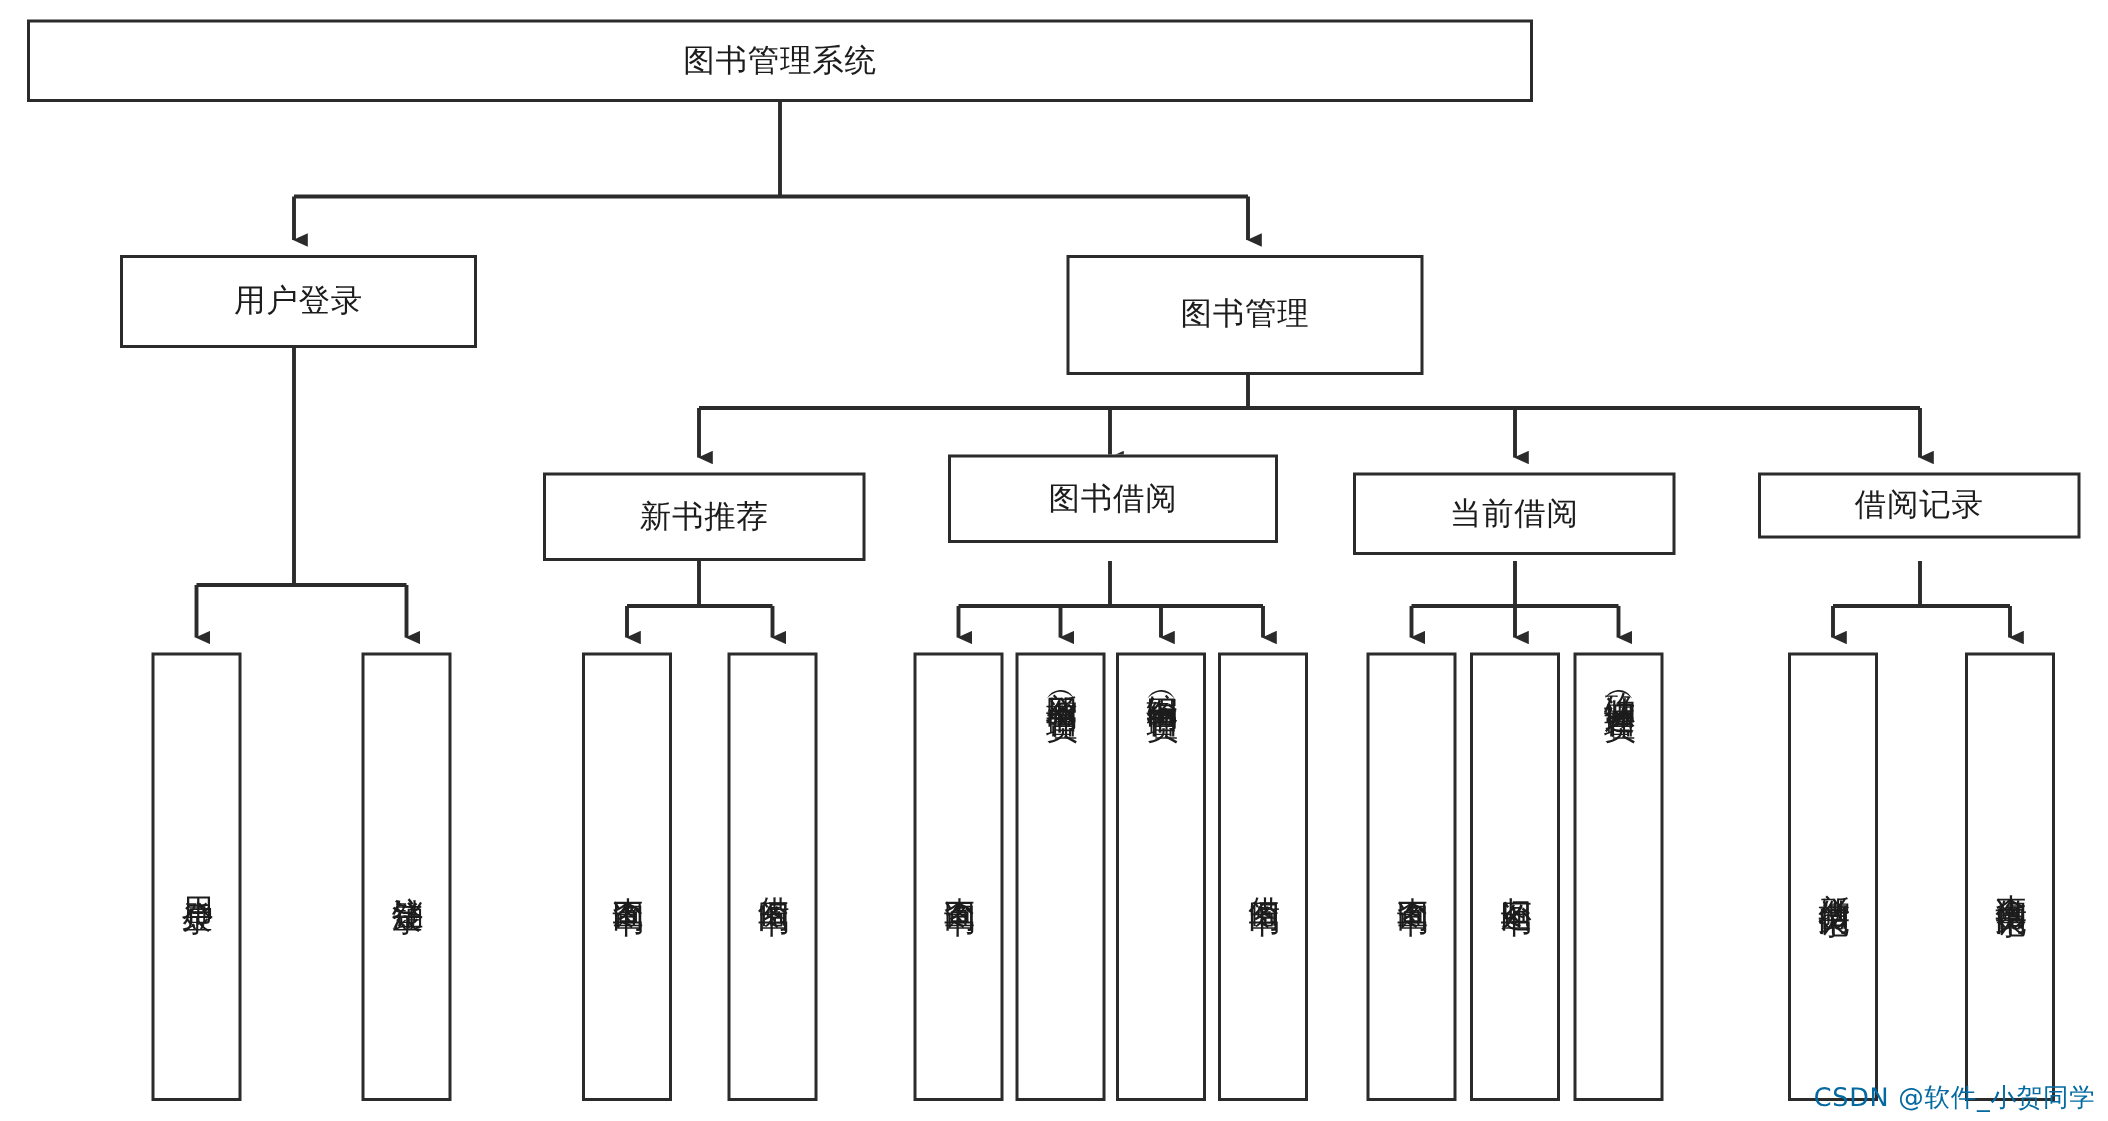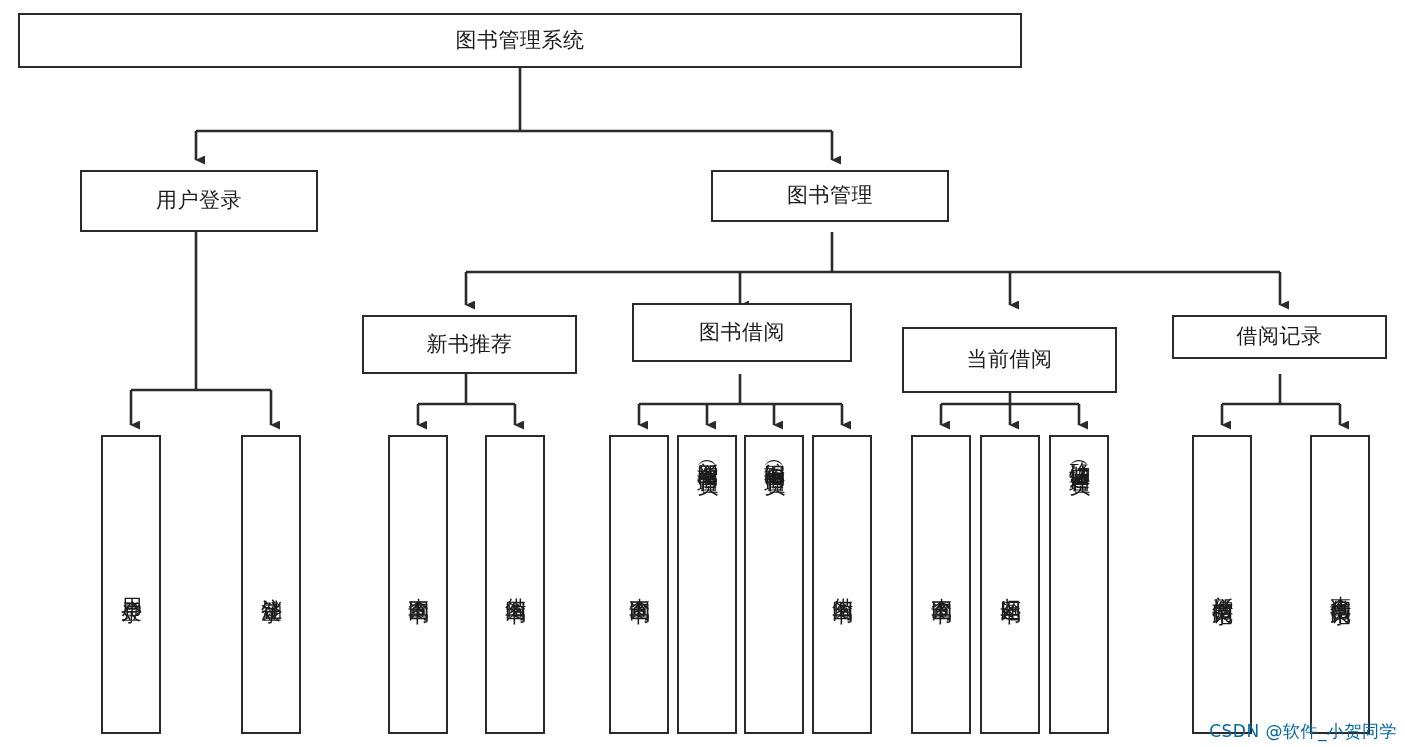--- a/index.html
+++ b/index.html
@@ -141,31 +141,31 @@
     </g>
   </svg>
 
   <div class="node-box" style="left:18px; top:13px; width:1004px; height:55px;">
     <span class="node-label-h">图书管理系统</span>
   </div>
 
   <div class="node-box" style="left:80px; top:170px; width:238px; height:62px;">
     <span class="node-label-h">用户登录</span>
   </div>
-  <div class="node-box" style="left:711px; top:170px; width:238px; height:52px;">
+  <div class="node-box" style="left:711px; top:170px; width:238px; height:80px;">
     <span class="node-label-h">图书管理</span>
   </div>
 
   <div class="node-box" style="left:362px; top:315px; width:215px; height:59px;">
     <span class="node-label-h">新书推荐</span>
   </div>
   <div class="node-box" style="left:632px; top:303px; width:220px; height:59px;">
     <span class="node-label-h">图书借阅</span>
   </div>
-  <div class="node-box" style="left:902px; top:315px; width:215px; height:66px;margin-top:12px;">
+  <div class="node-box" style="left:902px; top:315px; width:215px; height:55px;">
     <span class="node-label-h">当前借阅</span>
   </div>
   <div class="node-box" style="left:1172px; top:315px; width:215px; height:44px;">
     <span class="node-label-h">借阅记录</span>
   </div>
 
   <div class="node-box leaf vcenter" style="left:101px; top:435px; width:60px; height:299px;">
     <span class="node-label-v">用户登录</span>
   </div>
   <div class="node-box leaf vcenter" style="left:241px; top:435px; width:60px; height:299px;">

